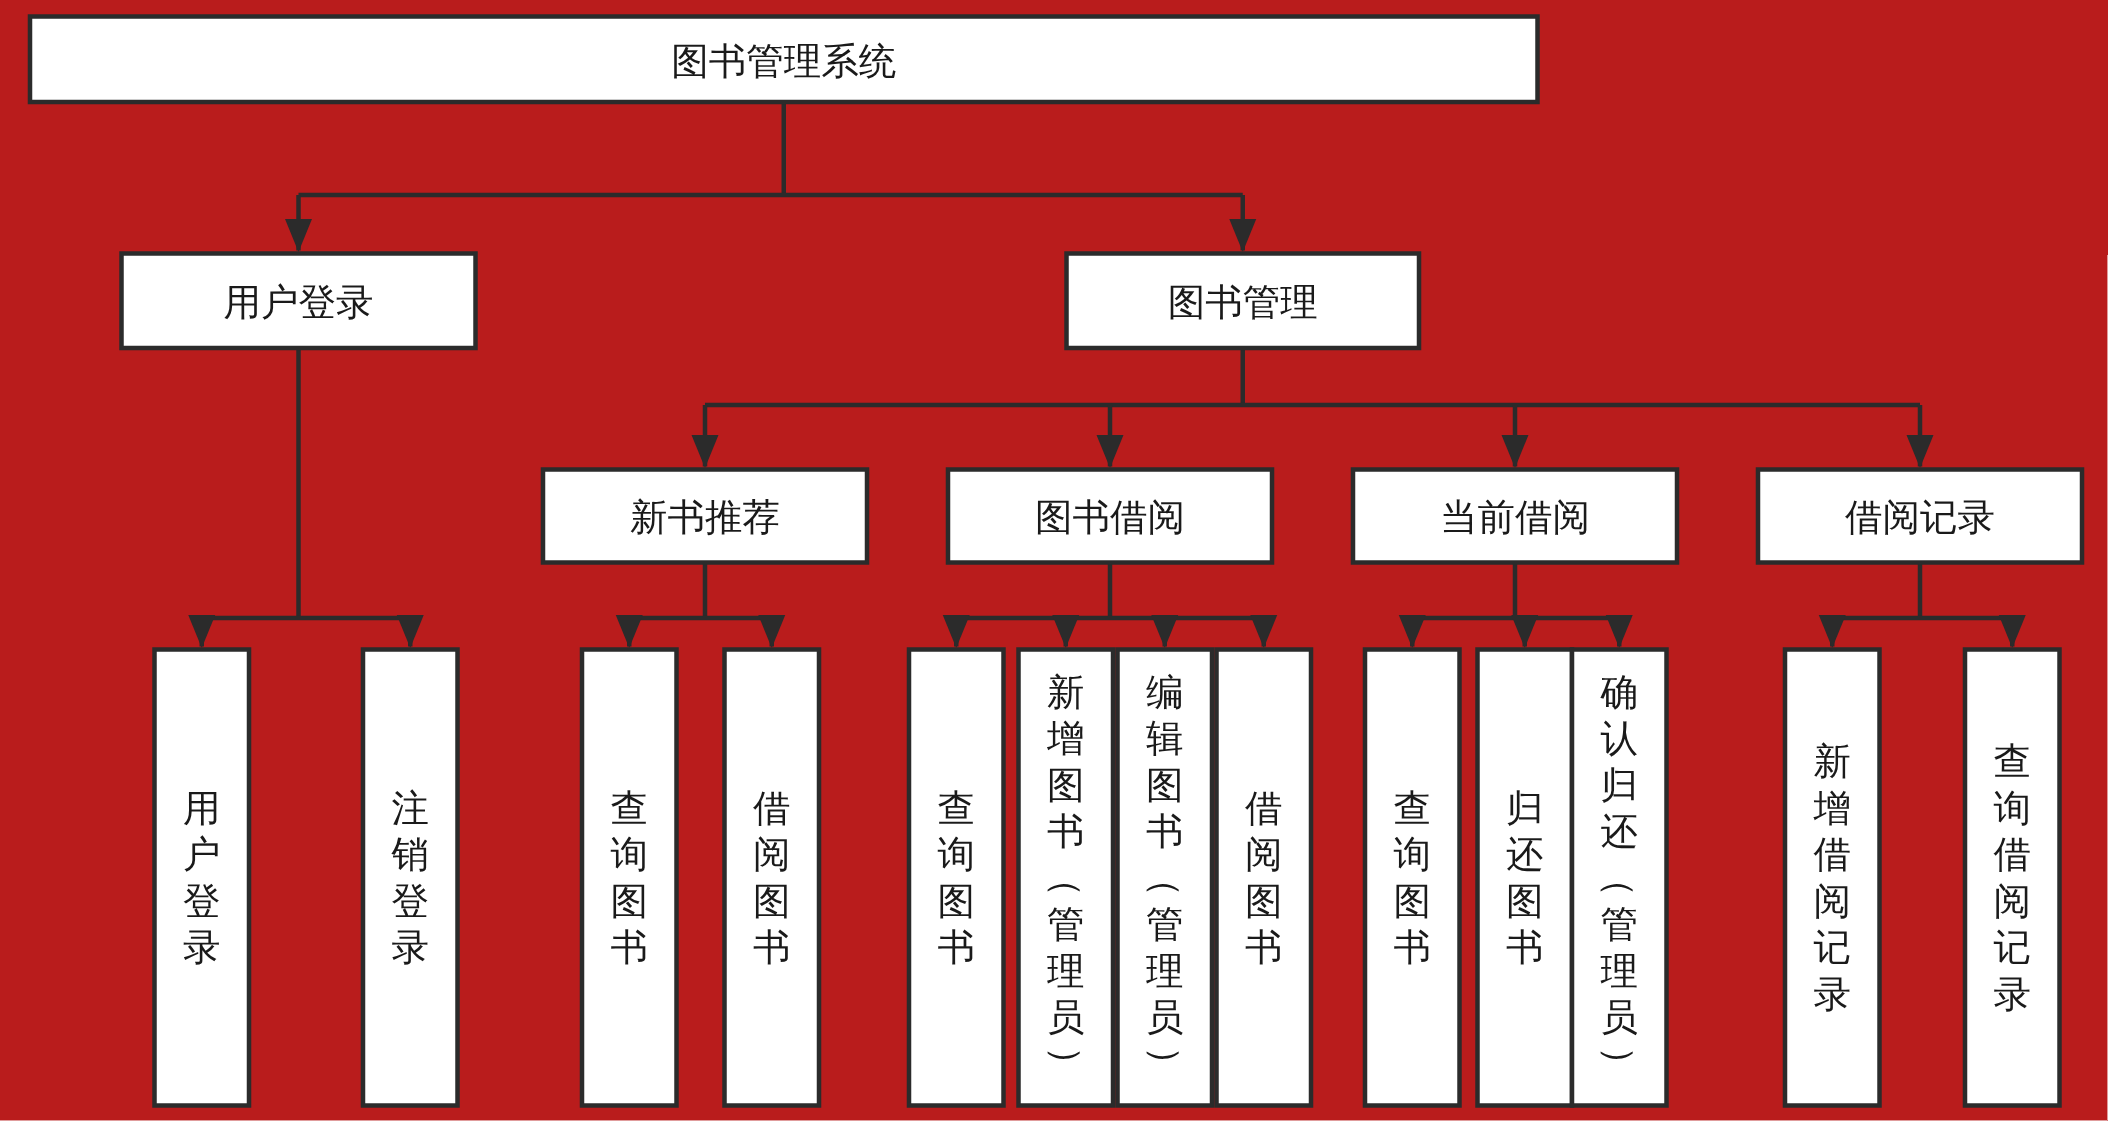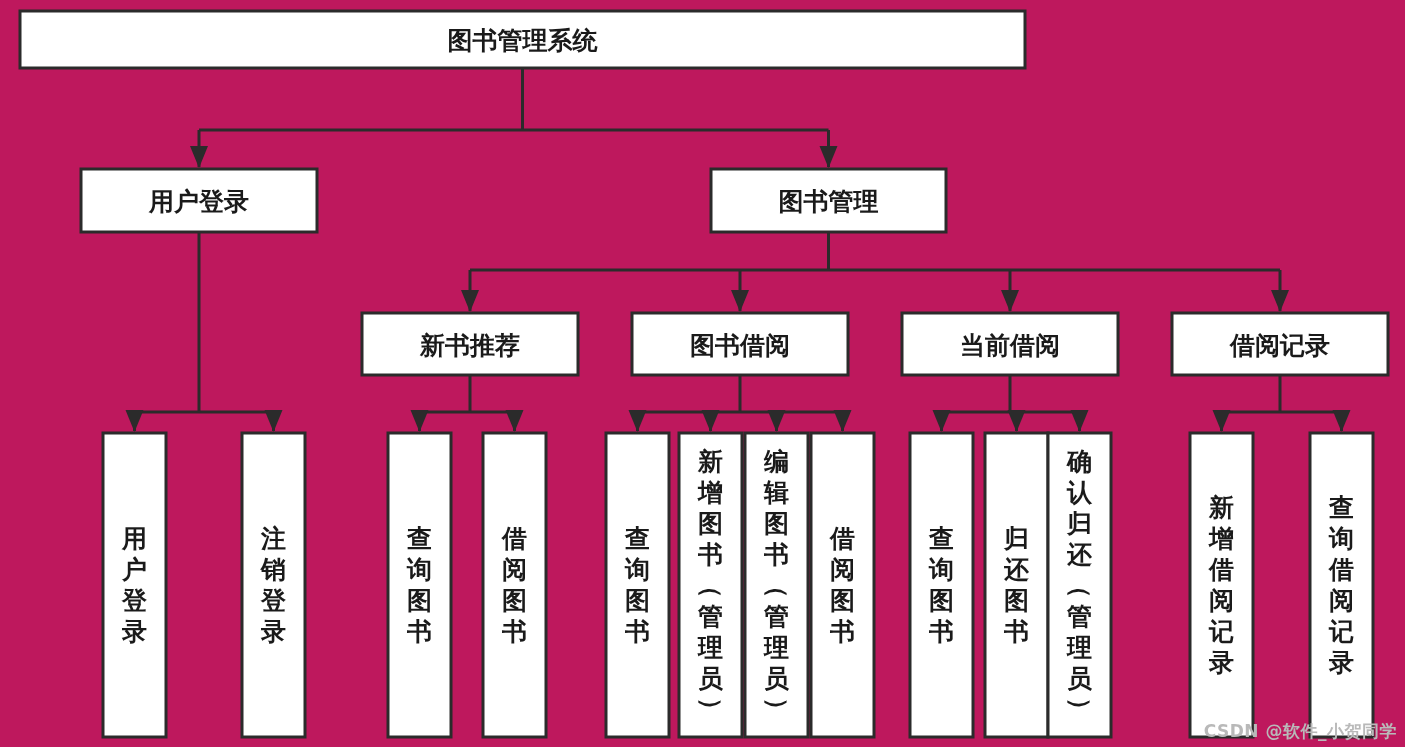--- a/index.html
+++ b/index.html
@@ -8,23 +8,22 @@
     padding: 0;
     background: #ffffff;
   }
   body {
     font-family: "DejaVu Sans", "Liberation Sans", sans-serif;
   }
   #diagram-root {
     position: relative;
     width: 1405px;
     height: 747px;
-    background: #be185d;
+    background: #b91c1c;
     overflow: hidden;
-    font-weight: bold;
   }
   svg#diagram-svg {
     position: absolute;
     top: 0;
     left: 0;
     width: 1405px;
     height: 747px;
   }
   .node-rect {
     fill: #ffffff;
@@ -259,14 +258,13 @@
           <rect x="1310" y="433" width="63" height="304" class="node-rect"></rect>
           <text x="1341.5" y="516.18" class="node-label-v">查</text>
           <text x="1341.5" y="547.18" class="node-label-v">询</text>
           <text x="1341.5" y="578.18" class="node-label-v">借</text>
           <text x="1341.5" y="609.18" class="node-label-v">阅</text>
           <text x="1341.5" y="640.18" class="node-label-v">记</text>
           <text x="1341.5" y="671.18" class="node-label-v">录</text>
         </g>
       </g>
   </svg>
-  <div class="watermark-text">CSDN @软件_小贺同学</div>
 </div>
 
 </body></html>

